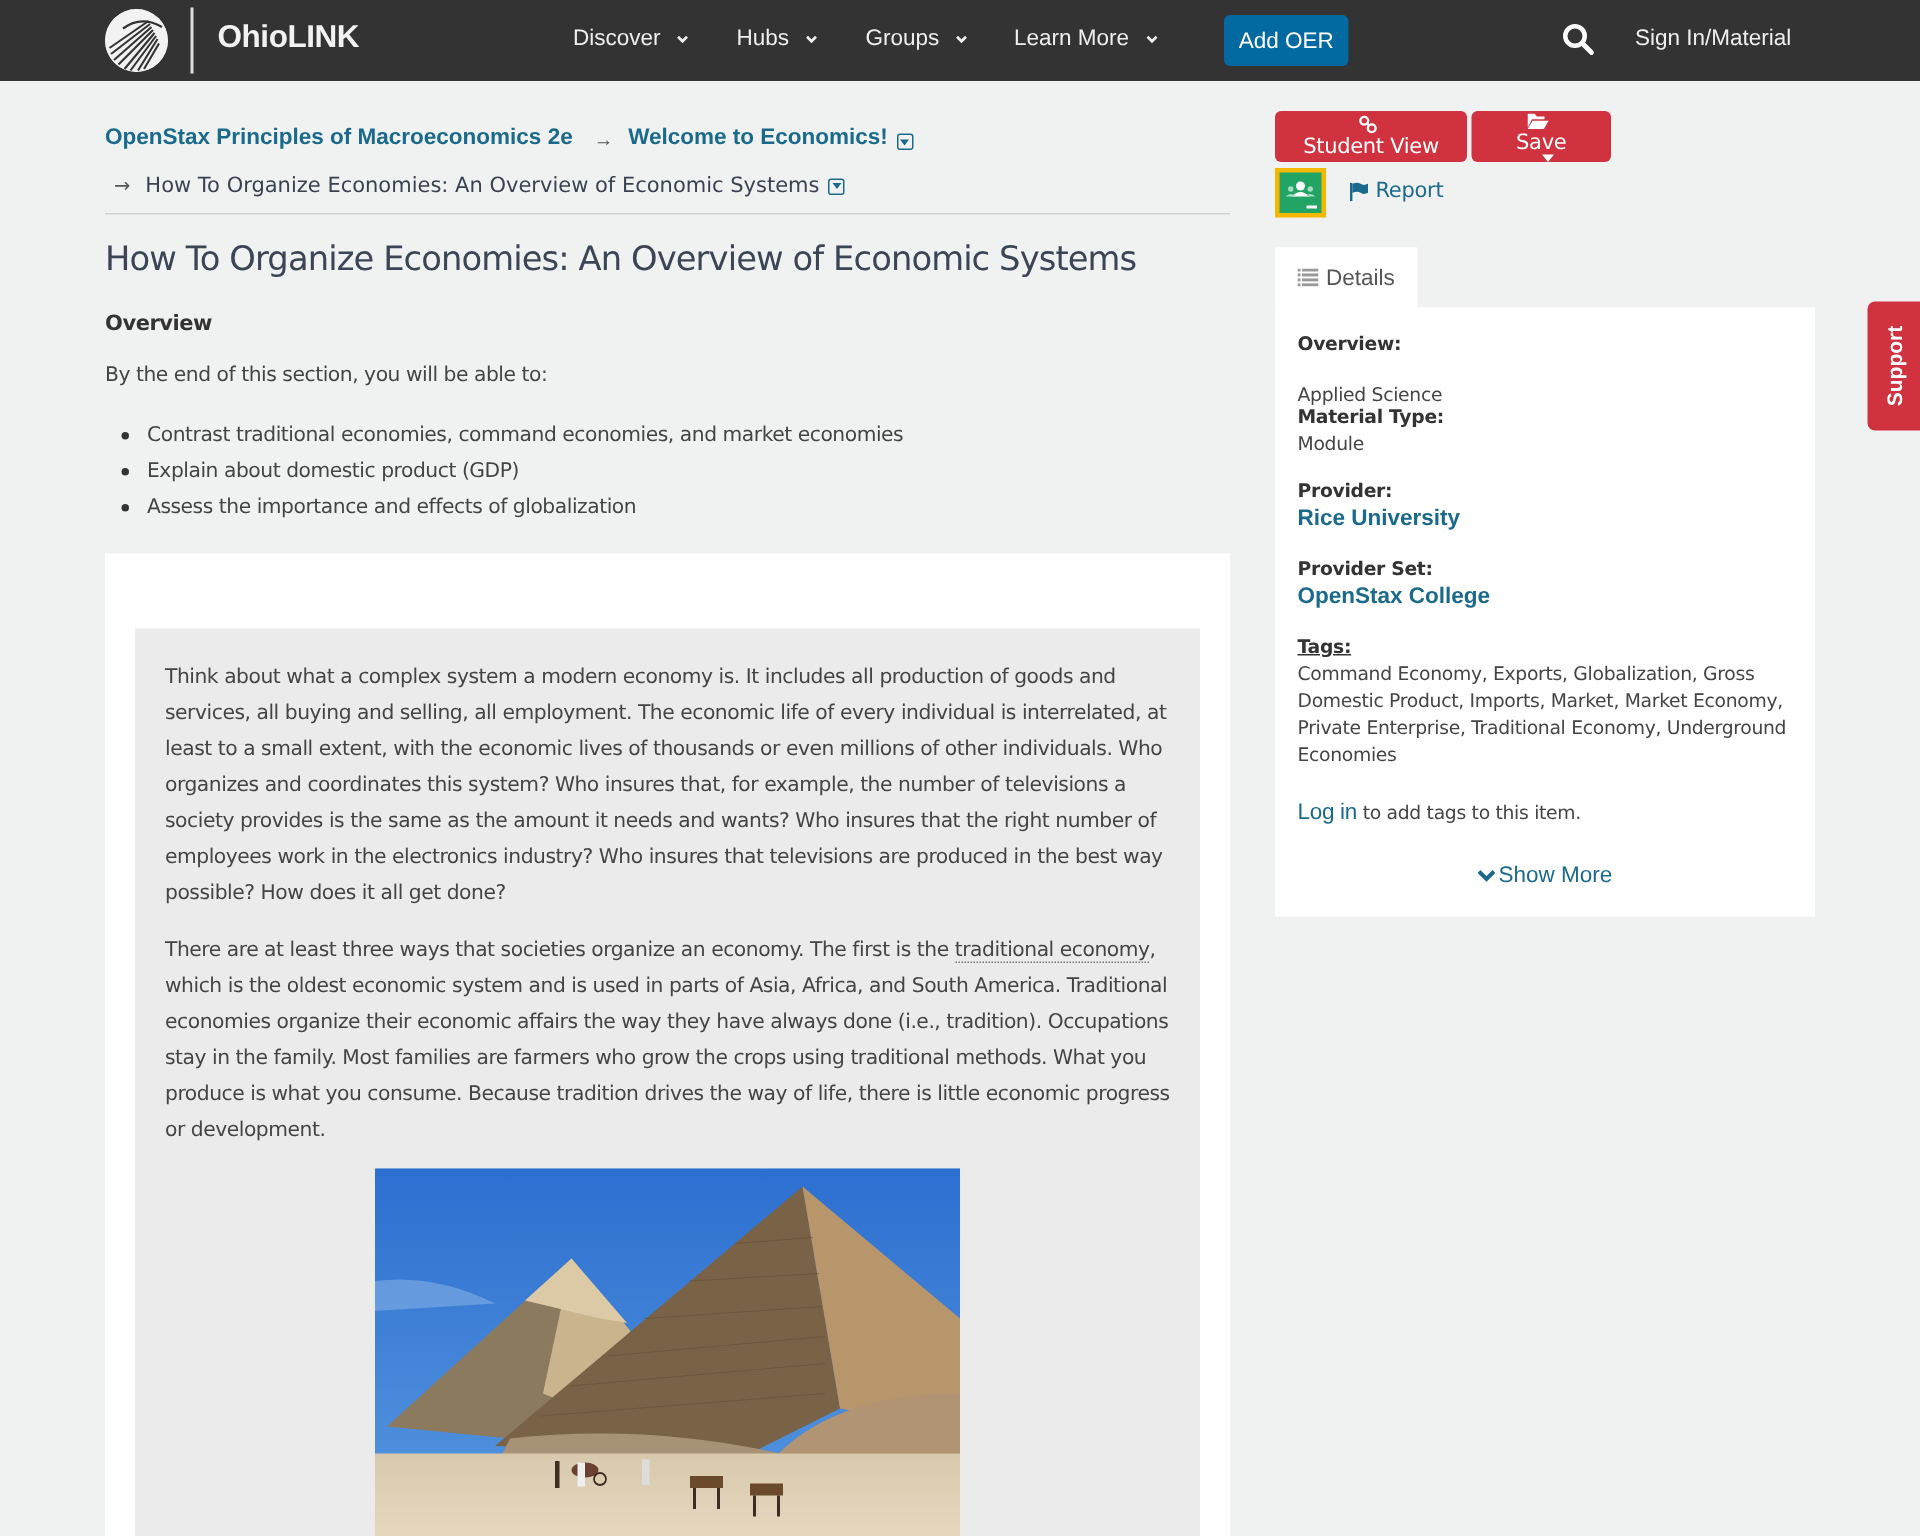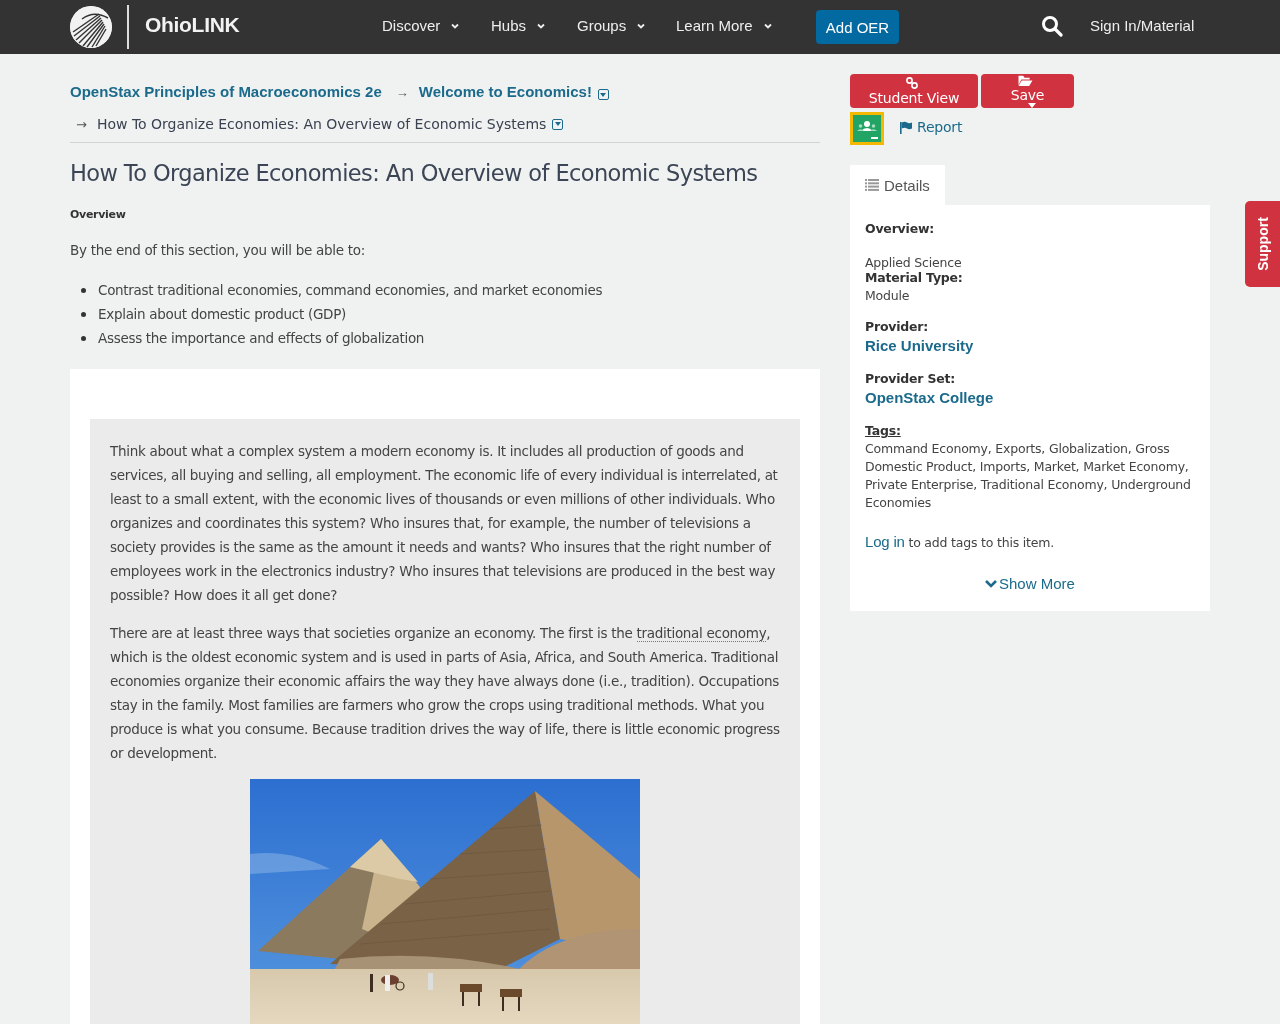--- a/index.html
+++ b/index.html
@@ -26,21 +26,21 @@
     .crumb-link { color: #1b6a8c; cursor: pointer; }
     .arrow { color: #555; font-weight: normal; margin: 0 10px 0 14px; font-size: 13px; }
     .ddbox { display: inline-block; width: 11px; height: 11px; margin-left: 6px; border: 1.5px solid #1b6a8c; border-radius: 2px; position: relative; vertical-align: middle; cursor: pointer; }
     .ddbox::after { content: ""; position: absolute; left: 1.5px; top: 2.5px; border-left: 3px solid transparent; border-right: 3px solid transparent; border-top: 4px solid #1b6a8c; }
     .crumb-row2 { position: absolute; left: 0; top: 34px; height: 20px; display: flex; align-items: center; font-size: 14px; color: #3a4150; }
     .crumb-row2 .arrow { margin: 0 10px 0 6px; }
     .crumb-rule { position: absolute; left: 0; top: 62px; width: 750px; height: 1px; background: #d0d3d4; }
 
     
     .page-title { position: absolute; left: 70px; top: 160px; font-family: "DejaVu Sans", sans-serif; font-size: 22.5px; color: #3c4555; letter-spacing: -0.6px; font-weight: normal; }
-    .overview-h { position: absolute; left: 70px; top: 208px; font-size: 11px; font-weight: bold; color: #333; letter-spacing: -0.3px; }
+    .overview-h { position: absolute; left: 70px; top: 208px; font-size: 14px; font-weight: bold; color: #333; letter-spacing: -0.3px; }
     .intro { position: absolute; left: 70px; top: 242px; font-size: 13.5px; color: #444; letter-spacing: -0.3px; }
     .objectives { position: absolute; left: 70px; top: 278px; list-style: none; }
     .objectives li { position: relative; padding-left: 28px; font-size: 13.5px; color: #444; line-height: 24px; letter-spacing: -0.3px; }
     .objectives li::before { content: ""; position: absolute; left: 11px; top: 10px; width: 5px; height: 5px; border-radius: 50%; background: #333; }
 
     
     .content-box { position: absolute; left: 70px; top: 369px; width: 750px; height: 660px; background: #ffffff; }
     .inner-box { position: absolute; left: 20px; top: 50px; width: 710px; height: 620px; background: #ebebeb; }
     .para { position: absolute; left: 20px; width: 675px; font-size: 13.5px; line-height: 24px; color: #444; letter-spacing: -0.3px; }
     .para1 { top: 20px; }

